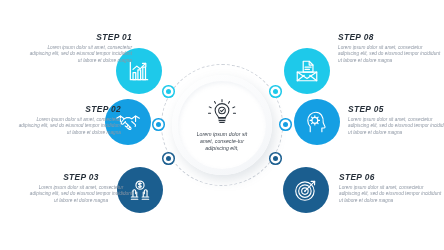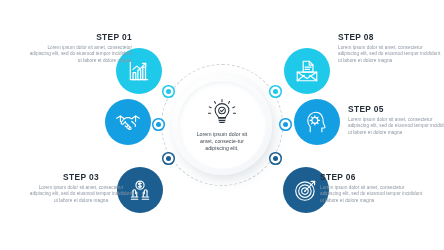--- a/index.html
+++ b/index.html
@@ -6,20 +6,21 @@
   html, body {
     width: 444px; height: 250px;
     background: #ffffff;
     font-family: "Liberation Sans", sans-serif;
     overflow: hidden;
   }
   #stage {
     position: relative;
     width: 444px; height: 184px;
     background: #ffffff;
+    font-style: italic;
   }
 
   
   .dotted-ring {
     position: absolute;
     left: 161px; top: 64px;
     width: 122px; height: 122px;
     border-radius: 50%;
     border: 1.2px dashed #c9ced6;
     opacity: .95;
@@ -163,20 +164,24 @@
       <path d="M45 17l-7-4-7 5"></path>
       <path d="M17 18l4-2h6l4 2"></path>
       <path d="M17 18l-5 6c-1 1.2-.8 2.8.5 3.6 1.1.7 2.5.5 3.3-.5l3.4-4"></path>
       <path d="M19.2 25.1l3.6 3.1c1.1.9 1.2 2.5.3 3.5-.9 1-2.5 1.1-3.6.2l-.8-.7"></path>
       <path d="M22.8 28.7l3.3 2.8c1 .9 1.2 2.4.3 3.4-.9 1-2.4 1.1-3.4.2l-1-.8"></path>
       <path d="M26.5 32.2l2.3 2c.9.8 1 2.1.3 3-.8.9-2.1 1-3 .2l-1.2-1"></path>
       <path d="M31 23l6 5.5c1 1 1.1 2.6.1 3.6"></path>
       <path d="M10 13v10M38 13v10"></path>
     </svg>
   </div>
+  <div class="block left" style="left:17px; top:104px;">
+    <h3>STEP 02</h3>
+    <p>Lorem ipsum dolor sit amet, consectetur adipiscing elit, sed do eiusmod tempor incididunt ut labore et dolore magna</p>
+  </div>
 
   <div class="node" style="left:117px; top:167px; background:#1b5e8f;">
     <svg viewBox="0 0 48 48" fill="none" stroke="#ffffff" stroke-width="2.1" stroke-linecap="round" stroke-linejoin="round">
       <circle cx="24" cy="15" r="7.5"></circle>
       <path d="M24 10.5v9M26.4 12.3c-.6-.8-1.5-1.1-2.6-1.1-1.5 0-2.5.7-2.5 1.9 0 2.6 5.2 1.4 5.2 4 0 1.3-1.1 2-2.7 2-1.2 0-2.1-.4-2.7-1.2"></path>
       <path d="M11 26v10M18 28v8M30 28v8M37 26v10"></path>
       <path d="M11 26c0-1.4 1.1-2.5 2.4-2.5S16 24.6 16 26v5"></path>
       <path d="M37 26c0-1.4-1.1-2.5-2.4-2.5S32 24.6 32 26v5"></path>
       <path d="M8 37h12M28 37h12"></path>
       <path d="M8 41h12M28 41h12"></path>
@@ -217,18 +222,18 @@
   <div class="node" style="left:283px; top:167px; background:#1b5e8f;">
     <svg viewBox="0 0 48 48" fill="none" stroke="#ffffff" stroke-width="2.1" stroke-linecap="round" stroke-linejoin="round">
       <circle cx="22" cy="26" r="17"></circle>
       <circle cx="22" cy="26" r="11.5"></circle>
       <circle cx="22" cy="26" r="6"></circle>
       <circle cx="22" cy="26" r="1.6" fill="#ffffff" stroke="none"></circle>
       <path d="M22 26L40 8"></path>
       <path d="M33.5 8.2L40 8l-.2 6.5"></path>
     </svg>
   </div>
-  <div class="block right" style="left:320px; top:172px;">
+  <div class="block right" style="left:339px; top:172px;">
     <h3>STEP 06</h3>
     <p>Lorem ipsum dolor sit amet, consectetur adipiscing elit, sed do eiusmod tempor incididunt ut labore et dolore magna</p>
   </div>
 
 </div>
 
 </body></html>

